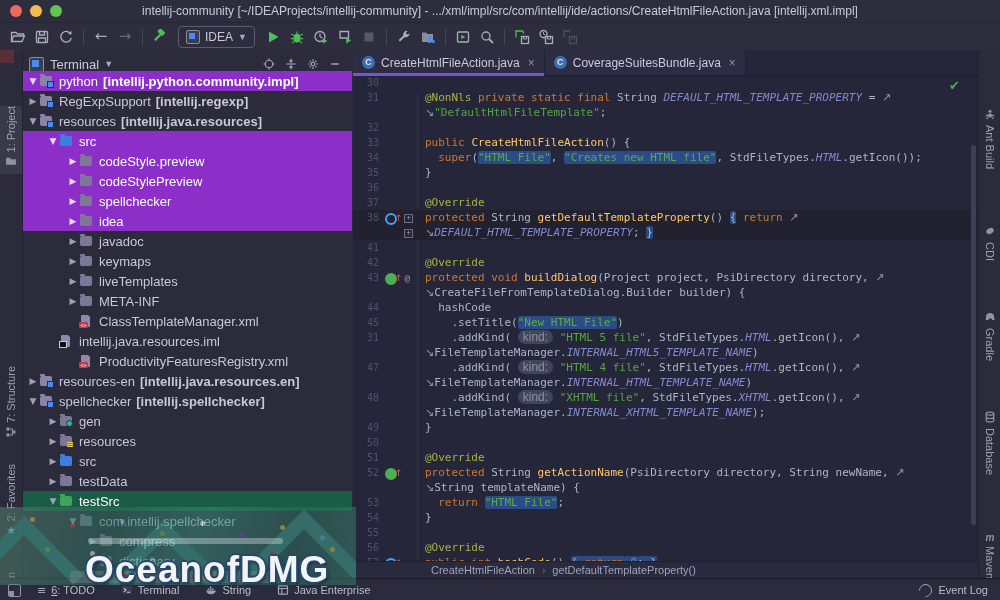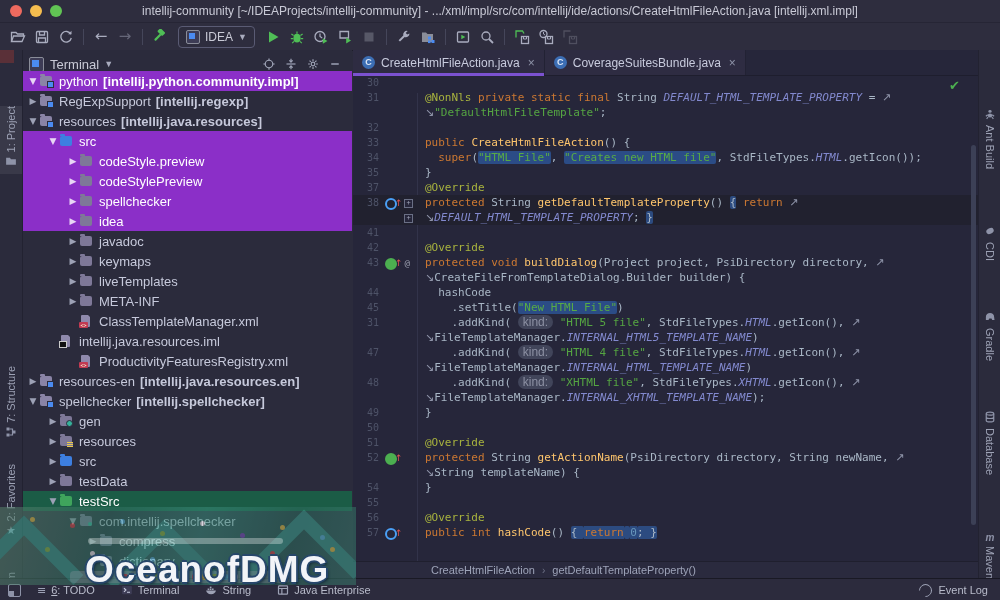--- a/index.html
+++ b/index.html
@@ -544,40 +544,42 @@
     <div id="codewrap">
       <div id="indentguide"></div>
       <div id="code">
           <div class="crow"><span class="gut"><span class="num">30</span></span><span class="ctext"></span></div>
           <div class="crow"><span class="gut"><span class="num">31</span></span><span class="ctext"><span class="sg-a">@NonNls</span><span class="sg-p"> </span><span class="sg-k">private static final</span><span class="sg-p"> String </span><span class="sg-c">DEFAULT_HTML_TEMPLATE_PROPERTY</span><span class="sg-p"> = </span><span class="sg-w">↗</span></span></div>
           <div class="crow"><span class="gut"><span class="num"></span></span><span class="ctext"><span class="sg-w">↘</span><span class="sg-s">"DefaultHtmlFileTemplate"</span><span class="sg-p">;</span></span></div>
           <div class="crow"><span class="gut"><span class="num">32</span></span><span class="ctext"></span></div>
           <div class="crow"><span class="gut"><span class="num">33</span></span><span class="ctext"><span class="sg-k">public</span><span class="sg-p"> </span><span class="sg-m">CreateHtmlFileAction</span><span class="sg-p">() {</span></span></div>
           <div class="crow"><span class="gut"><span class="num">34</span></span><span class="ctext"><span class="sg-p">  </span><span class="sg-k">super</span><span class="sg-p">(</span><span class="sg-sh">"HTML File"</span><span class="sg-p">, </span><span class="sg-sh">"Creates new HTML file"</span><span class="sg-p">, StdFileTypes.</span><span class="sg-c">HTML</span><span class="sg-p">.getIcon());</span></span></div>
           <div class="crow"><span class="gut"><span class="num">35</span></span><span class="ctext"><span class="sg-p">}</span></span></div>
+          <div class="crow"><span class="gut"><span class="num">36</span></span><span class="ctext"></span></div>
           <div class="crow"><span class="gut"><span class="num">37</span></span><span class="ctext"><span class="sg-a">@Override</span></span></div>
           <div class="crow dim"><span class="gut"><span class="num">38</span><span class="gic"><span class="ring"></span><span class="uar">↑</span></span><span class="foldbox">+</span></span><span class="ctext"><span class="sg-k">protected</span><span class="sg-p"> String </span><span class="sg-m">getDefaultTemplateProperty</span><span class="sg-p">() </span><span class="sg-f">{</span><span class="sg-p"> </span><span class="sg-k">return</span><span class="sg-p"> </span><span class="sg-w">↗</span></span></div>
           <div class="crow dim"><span class="gut"><span class="num"></span><span class="foldbox">+</span></span><span class="ctext"><span class="sg-w">↘</span><span class="sg-c">DEFAULT_HTML_TEMPLATE_PROPERTY</span><span class="sg-p">; </span><span class="sg-f">}</span></span></div>
           <div class="crow"><span class="gut"><span class="num">41</span></span><span class="ctext"></span></div>
           <div class="crow"><span class="gut"><span class="num">42</span></span><span class="ctext"><span class="sg-a">@Override</span></span></div>
           <div class="crow"><span class="gut"><span class="num">43</span><span class="gic"><span class="ring grn"></span><span class="uar">↑</span><span class="atg">@</span></span></span><span class="ctext"><span class="sg-k">protected void</span><span class="sg-p"> </span><span class="sg-m">buildDialog</span><span class="sg-p">(Project project, PsiDirectory directory, </span><span class="sg-w">↗</span></span></div>
           <div class="crow"><span class="gut"><span class="num"></span></span><span class="ctext"><span class="sg-w">↘</span><span class="sg-p">CreateFileFromTemplateDialog.Builder builder) {</span></span></div>
           <div class="crow"><span class="gut"><span class="num">44</span></span><span class="ctext"><span class="sg-p">  hashCode</span></span></div>
           <div class="crow"><span class="gut"><span class="num">45</span></span><span class="ctext"><span class="sg-p">    .setTitle(</span><span class="sg-sh">"New HTML File"</span><span class="sg-p">)</span></span></div>
           <div class="crow"><span class="gut"><span class="num">31</span></span><span class="ctext"><span class="sg-p">    .addKind( </span><span class="sg-h">kind:</span><span class="sg-p"> </span><span class="sg-s">"HTML 5 file"</span><span class="sg-p">, StdFileTypes.</span><span class="sg-c">HTML</span><span class="sg-p">.getIcon(), </span><span class="sg-w">↗</span></span></div>
           <div class="crow"><span class="gut"><span class="num"></span></span><span class="ctext"><span class="sg-w">↘</span><span class="sg-p">FileTemplateManager.</span><span class="sg-c">INTERNAL_HTML5_TEMPLATE_NAME</span><span class="sg-p">)</span></span></div>
           <div class="crow"><span class="gut"><span class="num">47</span></span><span class="ctext"><span class="sg-p">    .addKind( </span><span class="sg-h">kind:</span><span class="sg-p"> </span><span class="sg-s">"HTML 4 file"</span><span class="sg-p">, StdFileTypes.</span><span class="sg-c">HTML</span><span class="sg-p">.getIcon(), </span><span class="sg-w">↗</span></span></div>
           <div class="crow"><span class="gut"><span class="num"></span></span><span class="ctext"><span class="sg-w">↘</span><span class="sg-p">FileTemplateManager.</span><span class="sg-c">INTERNAL_HTML_TEMPLATE_NAME</span><span class="sg-p">)</span></span></div>
           <div class="crow"><span class="gut"><span class="num">48</span></span><span class="ctext"><span class="sg-p">    .addKind( </span><span class="sg-h">kind:</span><span class="sg-p"> </span><span class="sg-s">"XHTML file"</span><span class="sg-p">, StdFileTypes.</span><span class="sg-c">XHTML</span><span class="sg-p">.getIcon(), </span><span class="sg-w">↗</span></span></div>
           <div class="crow"><span class="gut"><span class="num"></span></span><span class="ctext"><span class="sg-w">↘</span><span class="sg-p">FileTemplateManager.</span><span class="sg-c">INTERNAL_XHTML_TEMPLATE_NAME</span><span class="sg-p">);</span></span></div>
           <div class="crow"><span class="gut"><span class="num">49</span></span><span class="ctext"><span class="sg-p">}</span></span></div>
           <div class="crow"><span class="gut"><span class="num">50</span></span><span class="ctext"></span></div>
           <div class="crow"><span class="gut"><span class="num">51</span></span><span class="ctext"><span class="sg-a">@Override</span></span></div>
           <div class="crow"><span class="gut"><span class="num">52</span><span class="gic"><span class="ring grn"></span><span class="uar">↑</span></span></span><span class="ctext"><span class="sg-k">protected</span><span class="sg-p"> String </span><span class="sg-m">getActionName</span><span class="sg-p">(PsiDirectory directory, String newName, </span><span class="sg-w">↗</span></span></div>
           <div class="crow"><span class="gut"><span class="num"></span></span><span class="ctext"><span class="sg-w">↘</span><span class="sg-p">String templateName) {</span></span></div>
+          <div class="crow"><span class="gut"><span class="num">53</span></span><span class="ctext"><span class="sg-p">  </span><span class="sg-k">return</span><span class="sg-p"> </span><span class="sg-sh">"HTML File"</span><span class="sg-p">;</span></span></div>
           <div class="crow"><span class="gut"><span class="num">54</span></span><span class="ctext"><span class="sg-p">}</span></span></div>
           <div class="crow"><span class="gut"><span class="num">55</span></span><span class="ctext"></span></div>
           <div class="crow"><span class="gut"><span class="num">56</span></span><span class="ctext"><span class="sg-a">@Override</span></span></div>
           <div class="crow"><span class="gut"><span class="num">57</span><span class="gic"><span class="ring"></span><span class="uar">↑</span></span></span><span class="ctext"><span class="sg-k">public int</span><span class="sg-p"> </span><span class="sg-m">hashCode</span><span class="sg-p">() </span><span class="sg-f">{ </span><span class="sg-fk">return</span><span class="sg-f"> </span><span class="sg-fn">0</span><span class="sg-f">; }</span></span></div>
         </div>
       <div id="vscroll"></div>
     </div>
     <div id="breadcrumb">
       <span>CreateHtmlFileAction</span>
       <span class="bsep">›</span>

